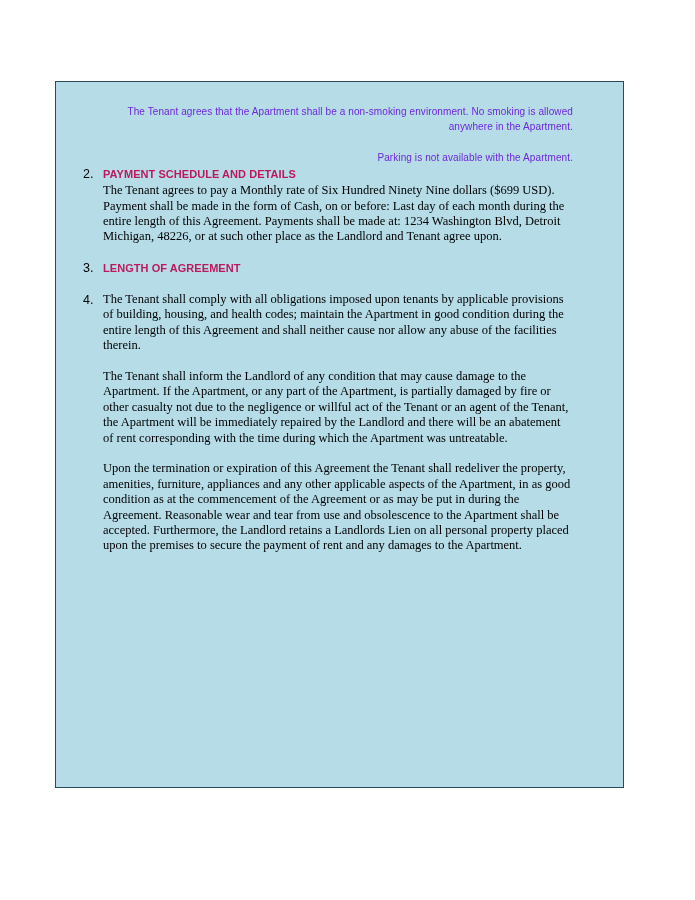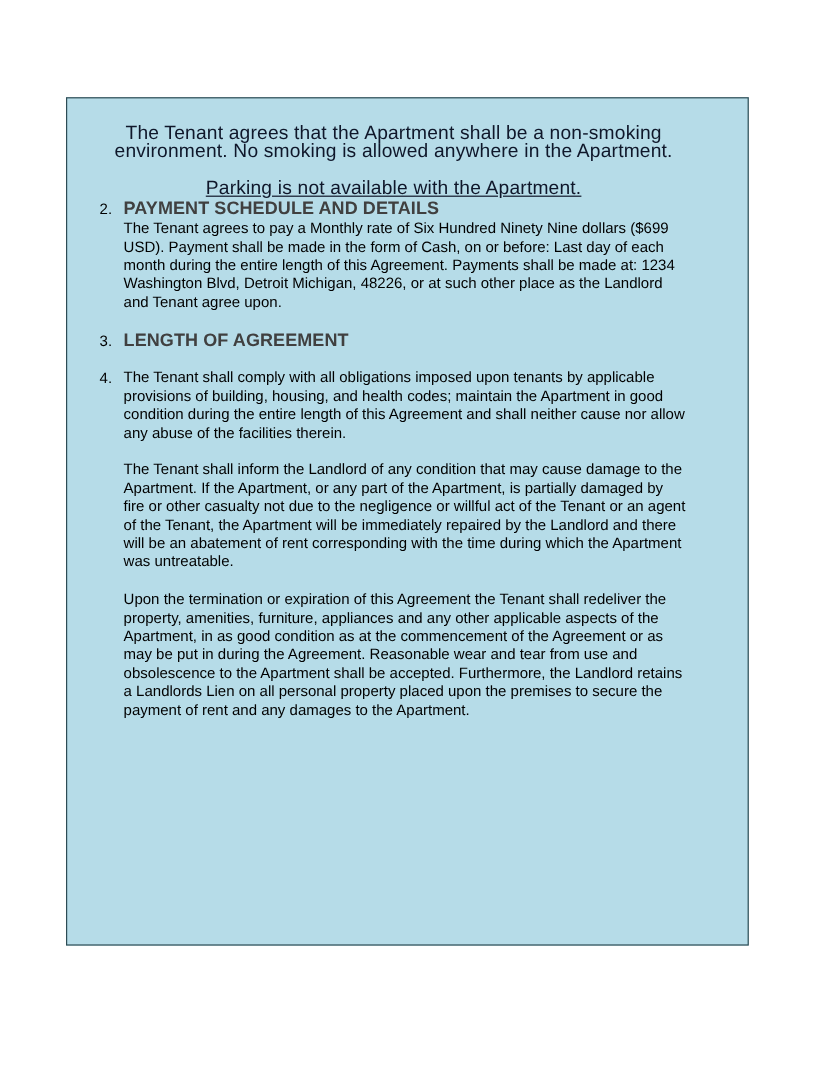--- a/index.html
+++ b/index.html
@@ -29,61 +29,61 @@
     border: 1.5px solid #2d4b54;
     box-sizing: border-box;
   }
   #lease-body {
     position: absolute;
     left: 27px;
     top: 22px;
     width: 490px;
   }
   .para {
-    font-size: 16px;
+    font-size: 10px;
     line-height: 15.4px;
-    color: #0f172a;
+    color: #6d28d9;
     margin: 0 0 15.4px 0;
-    text-align: center;
+    text-align: right;
     letter-spacing: 0.01em;
   }
   .para:last-child {
     margin-bottom: 0;
-    text-decoration: underline;
   }
   .section {
     position: relative;
     margin-bottom: 15.4px;
   }
   .section-number {
     position: absolute;
     left: 0px;
     top: 0px;
     font-size: 12.5px;
     line-height: 16.5px;
     color: #000000;
     font-weight: normal;
   }
   .section-inner {
     margin-left: 20px;
   }
   .section-heading {
-    font-size: 15px;
+    font-size: 11px;
     line-height: 16.5px;
     font-weight: bold;
-    color: #404040;
+    color: #be185d;
     margin: 0 0 1px 0;
     letter-spacing: 0.005em;
   }
   .section-para {
     font-size: 12.5px;
     line-height: 15.4px;
     color: #000000;
     margin: 0 0 15.4px 0;
     text-align: left;
+    font-family: Liberation Serif, serif;
   }
   .section-para:last-child {
     margin-bottom: 0;
   }
   .intro-block .para {
     margin-left: 0;
   }
 </style>
 </head>
 <body>

